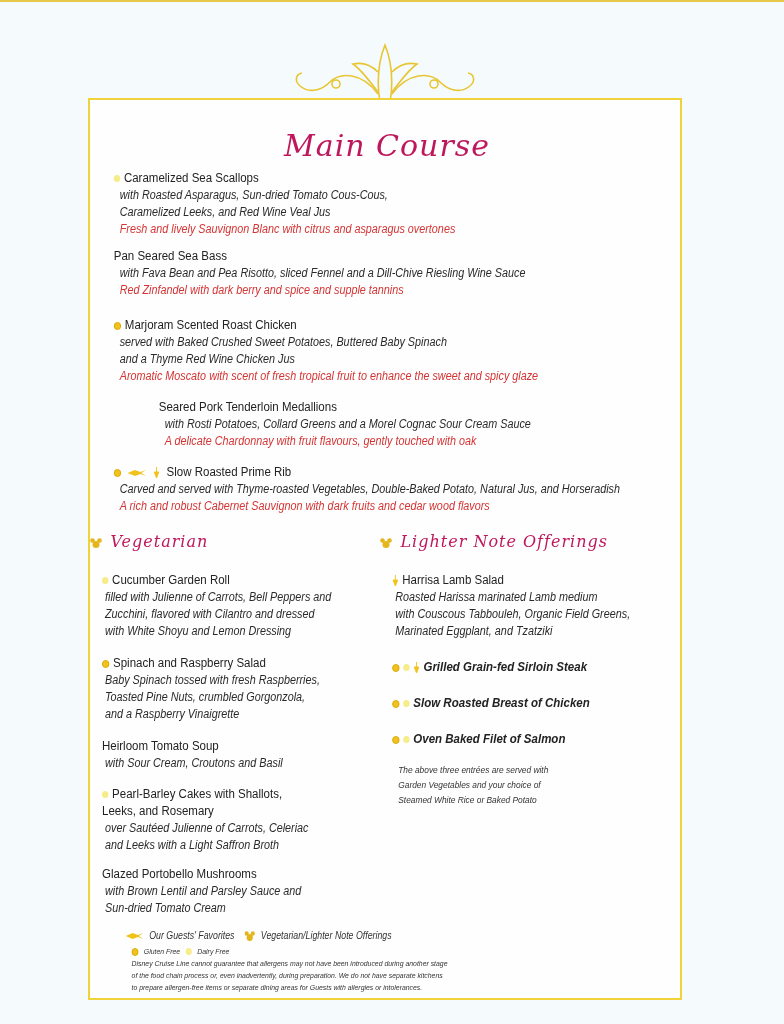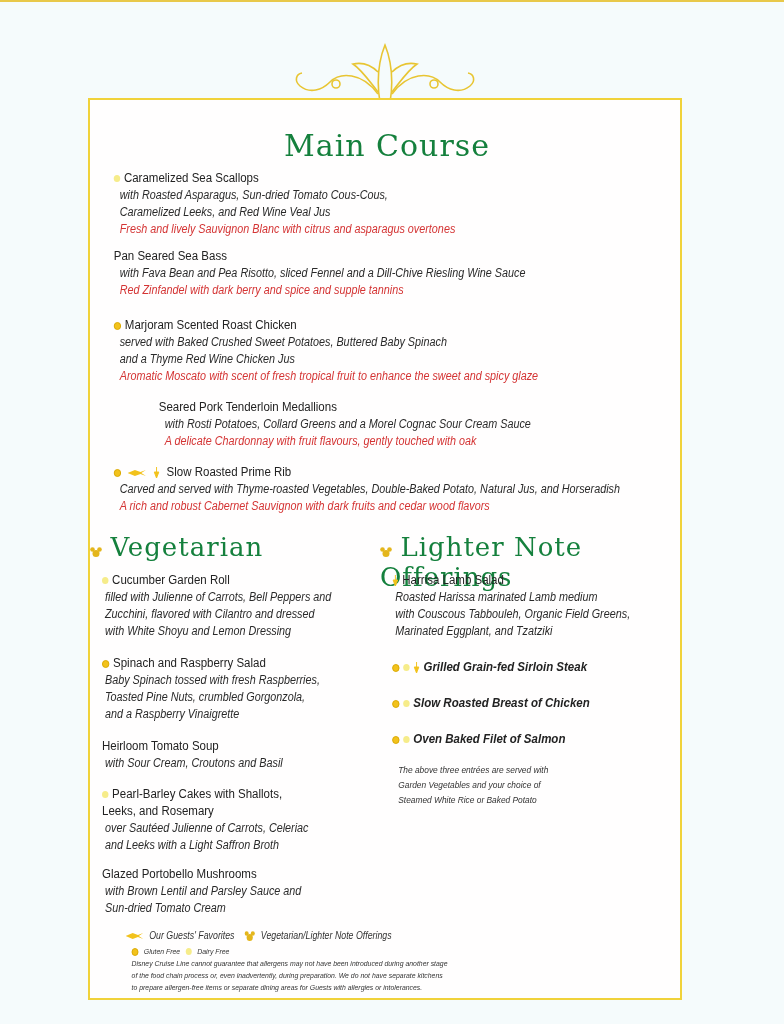--- a/index.html
+++ b/index.html
@@ -1,34 +1,34 @@
 <!DOCTYPE html>
 <html><head>
 <meta charset="utf-8">
 <style>
   html,body{margin:0;padding:0;}
   body{width:784px;height:1024px;background:#f5fbfc;position:relative;overflow:hidden;font-family:"Liberation Sans",sans-serif;}
   .topline{position:absolute;left:0;top:0;width:784px;height:2px;background:#e8c84a;}
   .ornament{position:absolute;left:270px;top:42px;width:230px;height:80px;}
   .frame{position:absolute;left:88px;top:98px;width:594px;height:902px;border:2px solid #f0d23a;background:#fffefe;box-sizing:border-box;}
-  .script-title{font-family:"DejaVu Serif",serif;color:#15803d;letter-spacing:1px;}
+  .script-title{font-family:"DejaVu Serif",serif;font-style:italic;color:#be185d;letter-spacing:1px;}
   .main-title{position:absolute;left:0;width:594px;top:28px;text-align:center;font-size:30px;}
   .block{position:absolute;text-align:left;color:#2a2a2a;}
   .dish{font-size:12.5px;line-height:17px;color:#222;transform:scaleX(0.92);}
   .desc{font-size:12px;line-height:17px;font-style:italic;color:#2a2a2a;transform:scaleX(0.9);}
   .wine{font-size:12px;line-height:17px;font-style:italic;color:#d43434;transform:scaleX(0.9);}
   .bold-it{font-size:12.5px;font-weight:bold;font-style:italic;color:#222;line-height:17px;transform:scaleX(0.92);}
   .small-it{font-size:9.5px;line-height:15px;font-style:italic;color:#333;transform:scaleX(0.88);}
   .tiny-it{font-size:8px;line-height:12px;font-style:italic;color:#333;transform:scaleX(0.86);}
   .ico{display:inline-block;vertical-align:middle;margin-right:4px;}
   .gf{width:8px;height:8px;border-radius:50%;background:#f2c21c;border:1px solid #d9a800;box-sizing:border-box;}
   .df{width:7px;height:7px;border-radius:50%;background:#f6ec8a;}
   .fav{width:20px;height:8px;}
   .veg{width:12px;height:10px;}
-  .sec-title{font-size:26px;}
+  .sec-title{font-size:16px;}
 </style>
 </head>
 <body>
 
 <div class="topline"></div>
 
 <svg class="ornament" viewBox="0 0 230 80">
   <g fill="none" stroke="#e8c532" stroke-width="1.6">
     <path d="M115 3 C106 25 106 55 115 78 C124 55 124 25 115 3 Z"></path>
     <path d="M108 30 C100 22 92 20 83 22 C92 28 100 40 108 50"></path>

